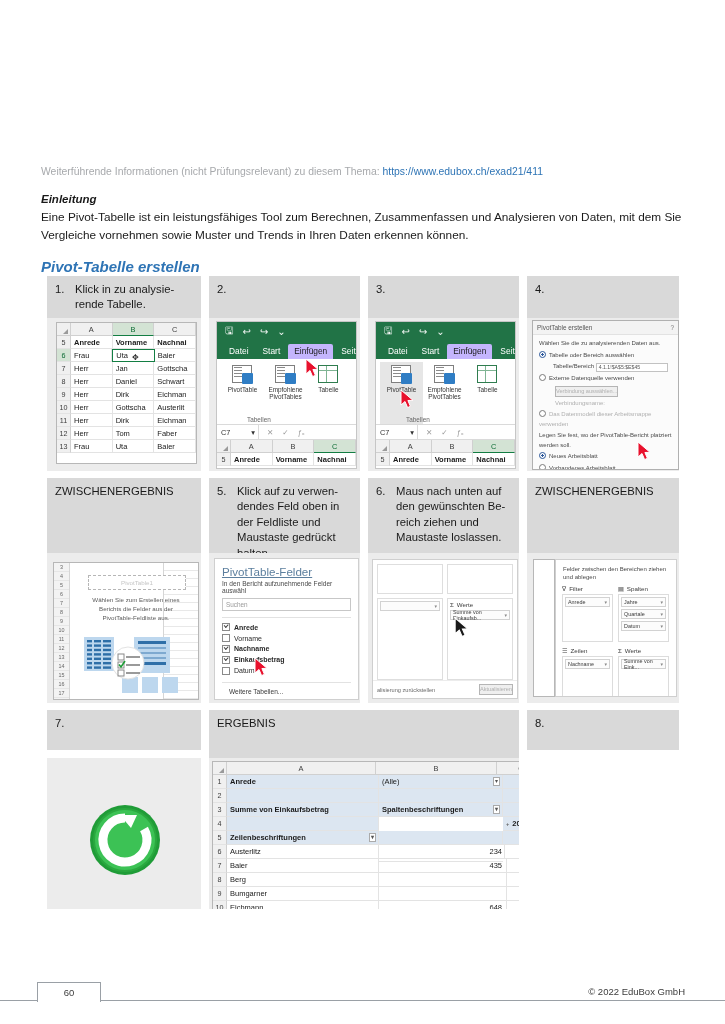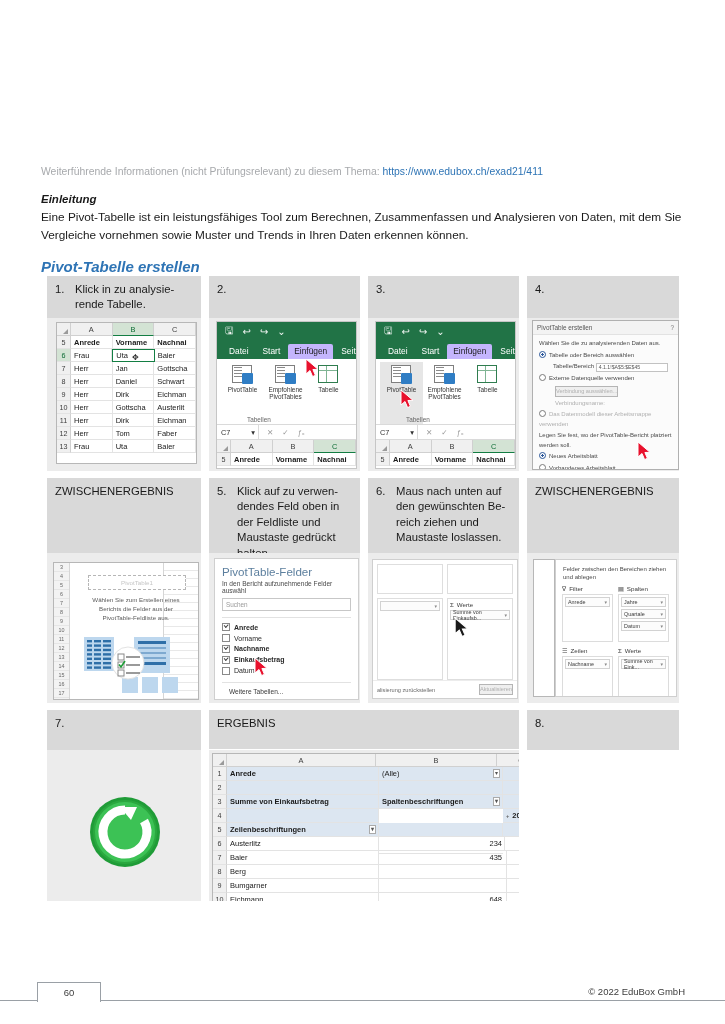--- a/index.html
+++ b/index.html
@@ -98,21 +98,21 @@
   .dlg-b{padding:4px 6px;font-size:6px;color:#4a4a4a;line-height:9.5px;}
   .dl{margin:0 0 2px 0;}
   .rad{display:inline-block;width:5px;height:5px;border:1px solid #7a7a7a;border-radius:50%;margin-right:3px;vertical-align:-1px;background:#fff;}
   .rad.on{background:radial-gradient(#2b579a 0 1.2px,#fff 1.4px);border-color:#2b579a;}
   .fld{display:inline-block;height:7px;border:1px solid #c2c2c2;background:#fff;vertical-align:-1px;font-size:5.2px;color:#555;padding:0 2px;line-height:7px;}
   .btn{display:inline-block;height:9px;min-width:28px;border:1px solid #b5b5b5;background:#efefef;font-size:5.6px;text-align:center;line-height:9px;color:#333;}
   .dim{color:#b0b0b0;}
 
   
   .pane{position:absolute;background:#fff;border:1px solid #cfcfcf;overflow:hidden;}
-  .pane-t{font-size:11.6px;color:#5c7f9e;padding:6px 0 2px 7px;}
+  .pane-t{font-size:11.6px;color:#5c7f9e;padding:6px 0 2px 7px;text-decoration:underline;}
   .pane-s{font-size:6.6px;color:#4a4a4a;padding:0 7px 4px 7px;}
   .search{margin:0 7px;height:11px;border:1px solid #c7c7c7;background:#fff;font-size:6.4px;color:#9a9a9a;
           display:flex;align-items:center;padding-left:3px;}
   .flist{margin:6px 7px 0 7px;border-top:1px solid #e2e2e2;padding-top:4px;}
   .fitem{display:flex;align-items:center;gap:4px;font-size:7px;padding:1.4px 0;color:#2a2a2a;}
   .fitem.on{font-weight:bold;}
   .fcb{width:6px;height:6px;border:1px solid #8a8a8a;background:#fff;flex:none;position:relative;}
   .fcb.on:after{content:"";position:absolute;left:1px;top:0px;width:3px;height:1.5px;border-left:1px solid #444;border-bottom:1px solid #444;transform:rotate(-45deg);}
   .more{font-size:6.6px;color:#3a3a3a;padding:5px 0 0 7px;border-top:1px solid #e2e2e2;margin:6px 7px 0 7px;}
 
@@ -695,21 +695,21 @@
 
     <div class="hsep"></div>
 
     <div class="grow">
       <div class="gcell cap" style="width:156px;height:40px;">
         <div class="cap-inner">
           <span class="cap-num">7.</span>
         </div>
       </div>
       <div class="vsep"></div>
-      <div class="gcell cap" style="width:314px;height:39px;">
+      <div class="gcell cap" style="width:314px;height:48px;">
         <div class="cap-plain">ERGEBNIS</div>
       </div>
       <div class="vsep"></div>
       <div class="gcell cap" style="width:154px;height:40px;">
         <div class="cap-inner">
             <span class="cap-num">8.</span>
             <span class="cap-txt"></span>
           </div>
       </div>
     </div>

